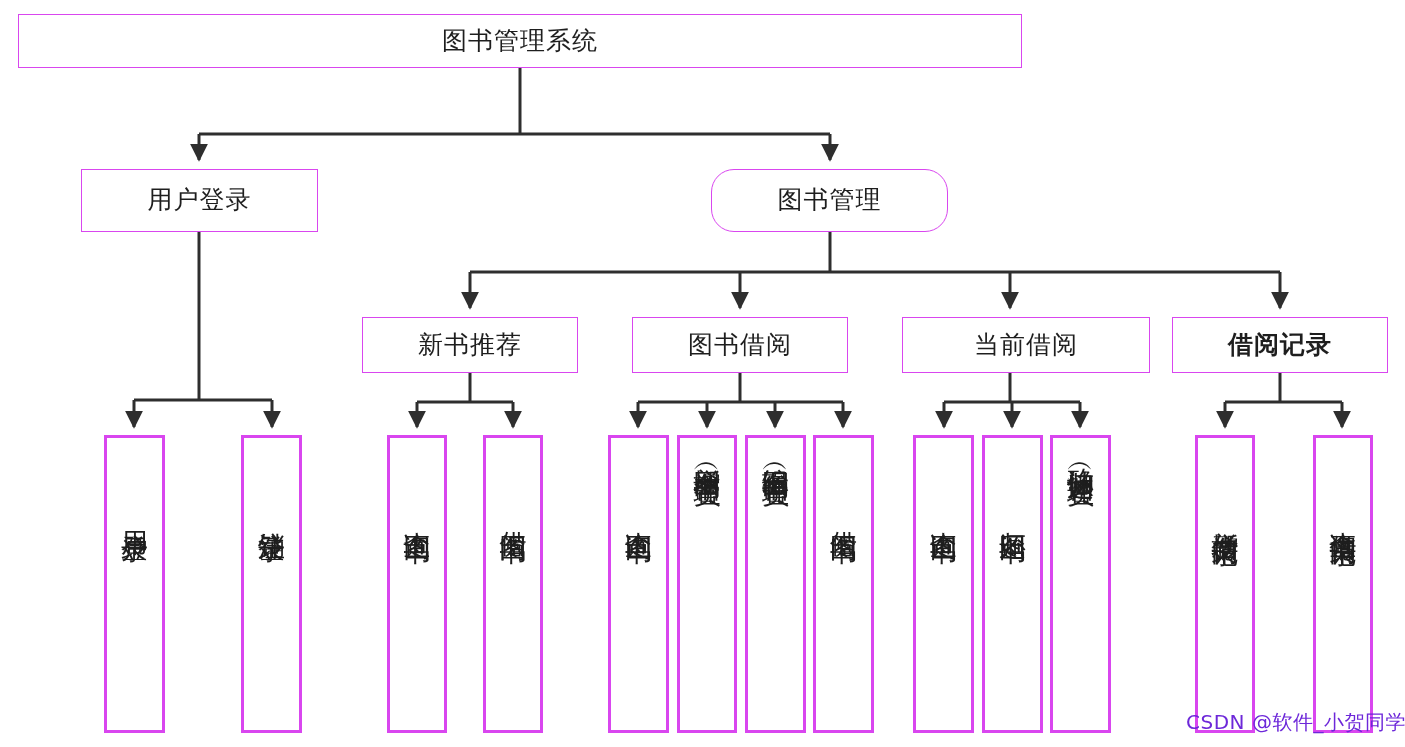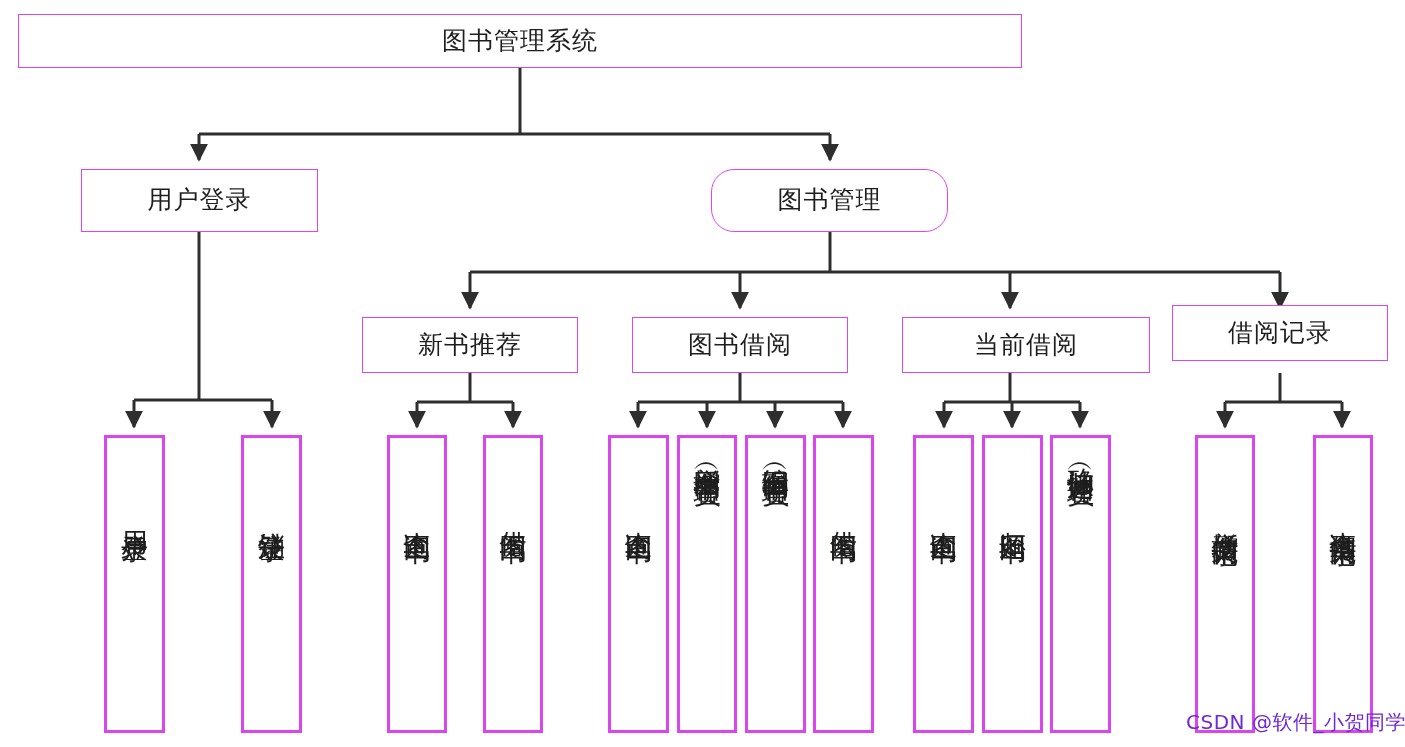--- a/index.html
+++ b/index.html
@@ -138,21 +138,21 @@
 
   <div class="node" style="left:362px;top:317px;width:216px;height:56px;">
     <span class="label">新书推荐</span>
   </div>
   <div class="node" style="left:632px;top:317px;width:216px;height:56px;">
     <span class="label">图书借阅</span>
   </div>
   <div class="node" style="left:902px;top:317px;width:248px;height:56px;">
     <span class="label">当前借阅</span>
   </div>
-  <div class="node" style="left:1172px;top:305px;width:216px;height:56px;">
+  <div class="node" style="left:1172px;top:317px;width:216px;height:56px;font-weight:bold;">
     <span class="label">借阅记录</span>
   </div>
 
   <div class="node leaf mid" style="left:104px;top:435px;width:61px;height:298px;">
     <span class="label">用户登录</span>
   </div>
   <div class="node leaf mid" style="left:241px;top:435px;width:61px;height:298px;">
     <span class="label">注销登录</span>
   </div>
 

